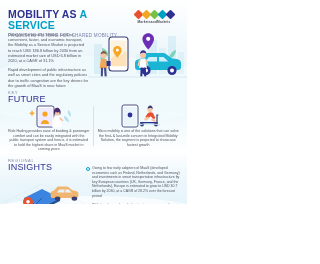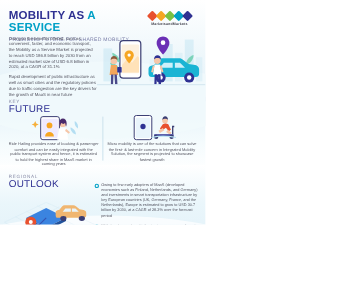--- a/index.html
+++ b/index.html
@@ -224,21 +224,21 @@
           </g>
           <path d="M30 21c6-1.6 14-1.6 22 0" stroke="#b9e2f4" stroke-width="1" fill="none"></path>
         </svg>
       </div>
       <p>Micro mobility is one of the solutions that can solve the first- &amp; last-mile concern in Integrated Mobility Solution, the segment is projected to showcase fastest growth</p>
     </div>
   </div>
 
   <div class="reg-head">
     <div class="sec-kicker">REGIONAL</div>
-    <div class="sec-title">OUTLOOK</div>
+    <div class="sec-title">INSIGHTS</div>
   </div>
 
   <svg class="reg-art" viewBox="0 0 86 54">
     <g opacity=".35" stroke="#bcdcec" stroke-width=".5" fill="none">
       <path d="M2 26 L40 8 L84 28 L46 50 Z"></path>
       <path d="M12 21 L54 43M22 16 L64 38M32 11 L74 33"></path>
       <path d="M14 32 L52 12M26 38 L64 18"></path>
     </g>
     <g>
       <path d="M6 38 L24 29 L42 38 L24 47 Z" fill="#2f6fd0"></path>

